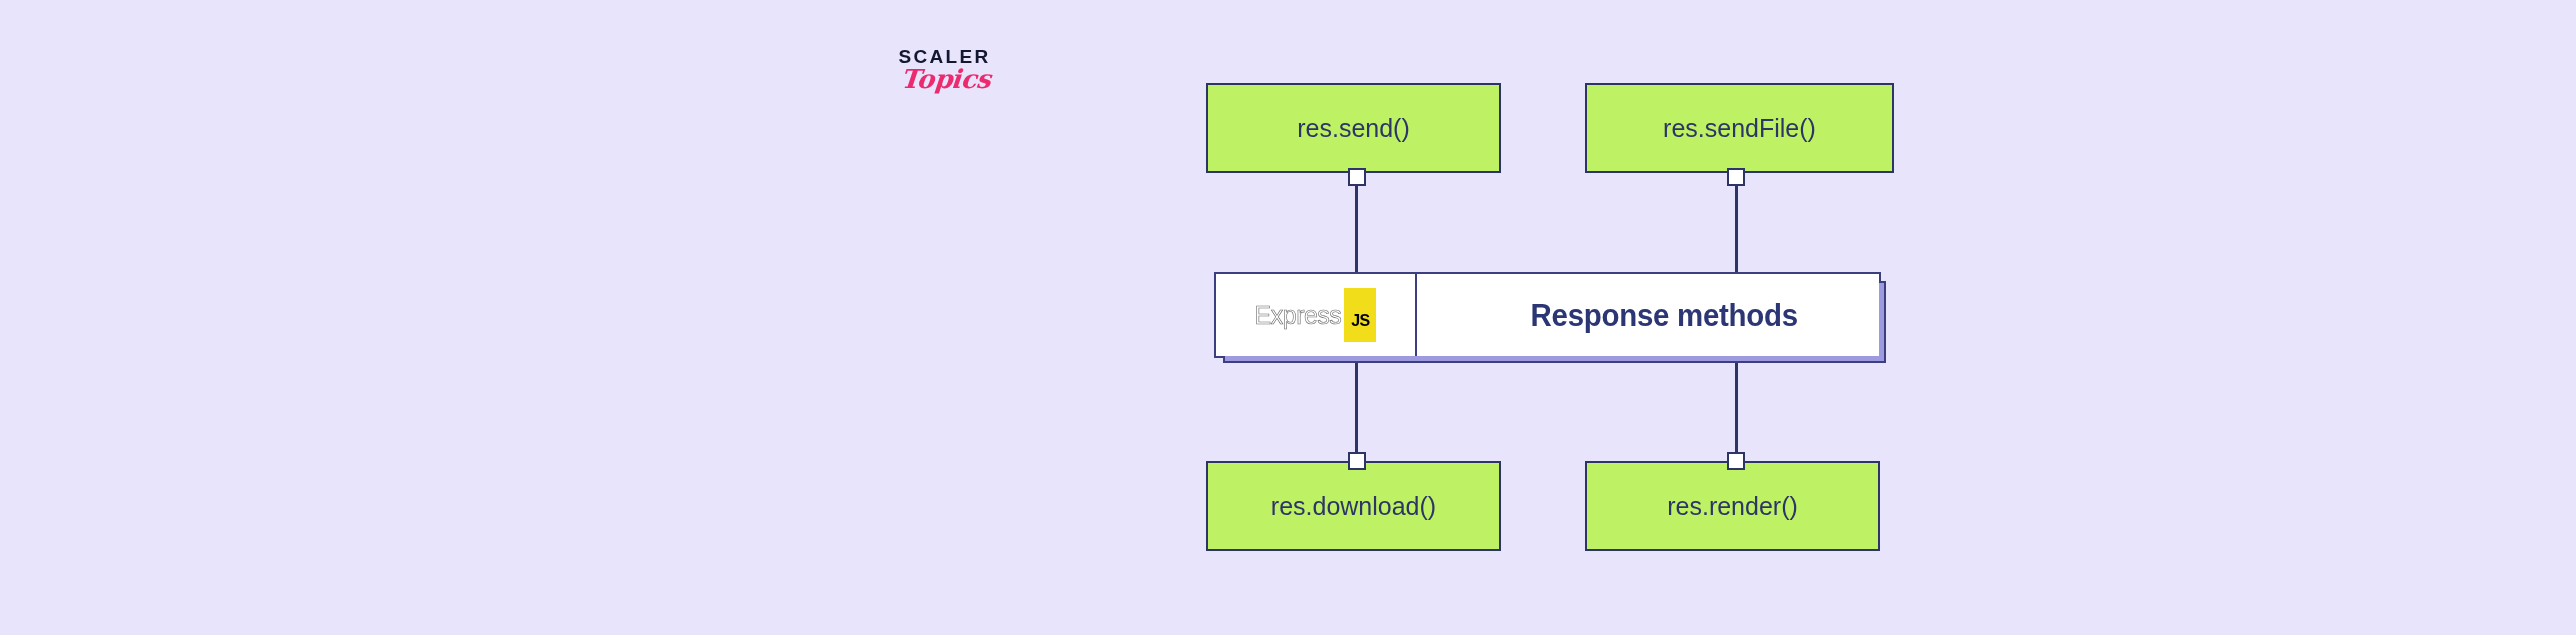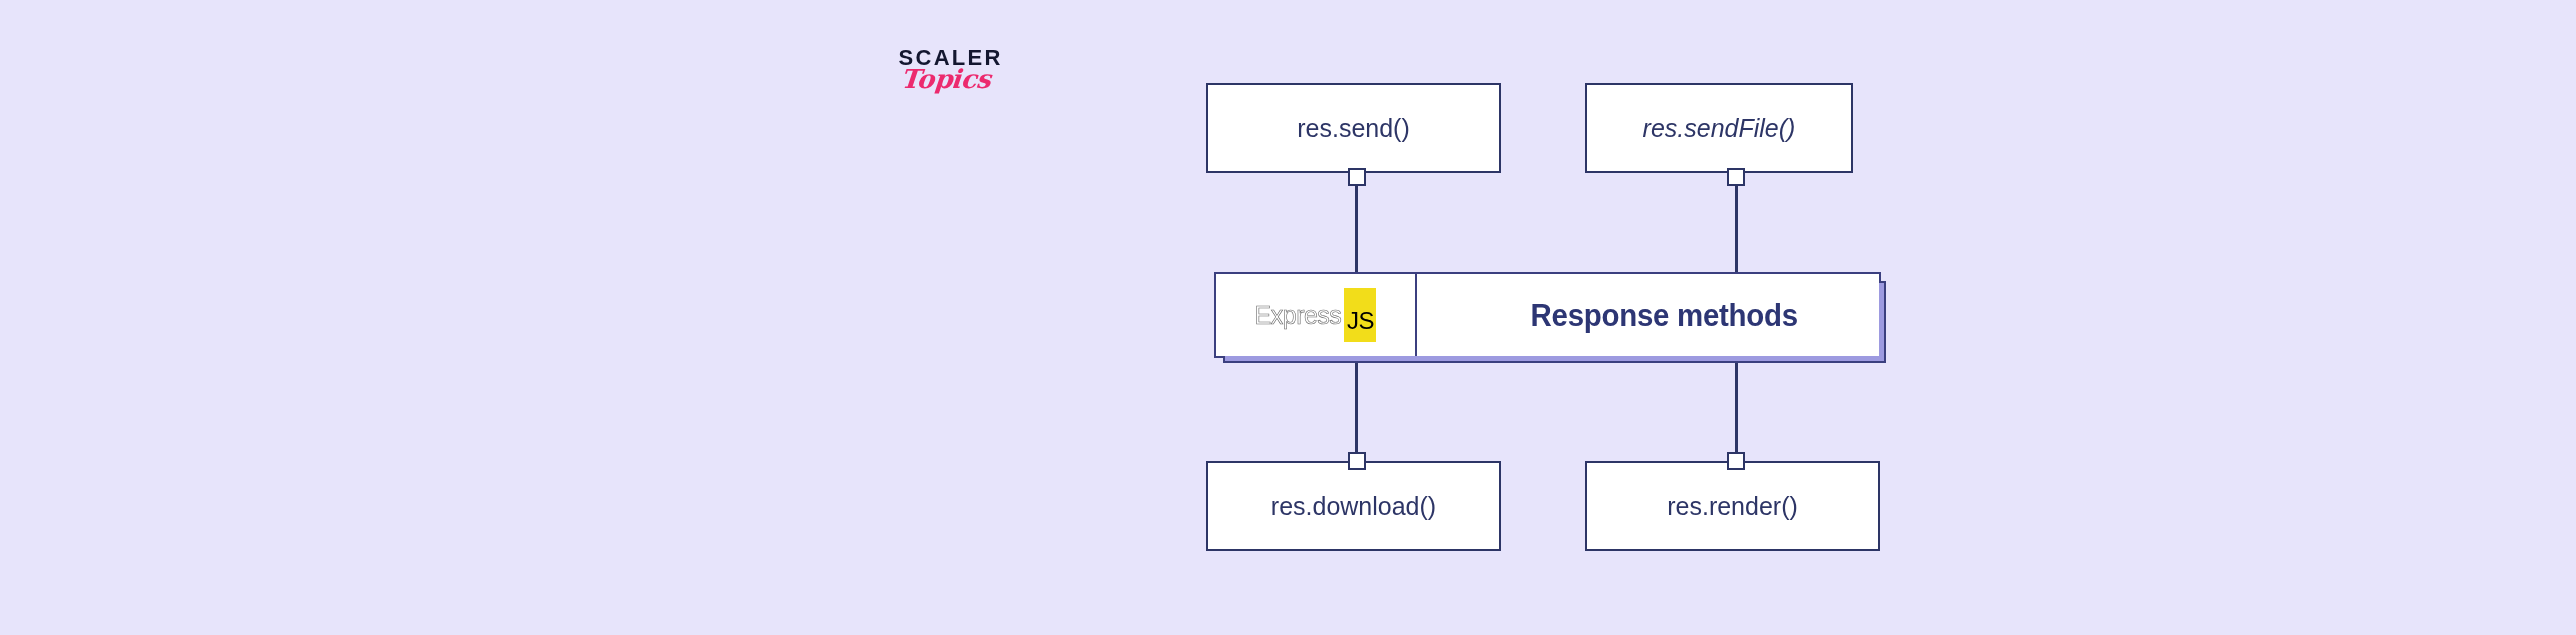--- a/index.html
+++ b/index.html
@@ -30,21 +30,21 @@
     top: 45px;
     width: 144px;
     height: 64px;
   }
   #logo-scaler {
     position: absolute;
     left: 1.5px;
     top: 2.1px;
     font-family: "Liberation Sans", sans-serif;
     font-weight: 700;
-    font-size: 22px;
+    font-size: 19px;
     letter-spacing: 2.3px;
     color: #141730;
     line-height: 1;
     white-space: nowrap;
     text-align: right;
   }
   #logo-topics {
     position: absolute;
     left: 6.2px;
     top: 20.6px;
@@ -56,21 +56,21 @@
     line-height: 1;
     letter-spacing: -0.5px;
     white-space: nowrap;
     transform: skewX(-8deg);
   }
 
   
   .method-box {
     position: absolute;
     box-sizing: border-box;
-    background: #ffffff;
+    background: #bef264;
     border: 2.6px solid #2d3566;
     display: flex;
     align-items: center;
     justify-content: center;
     text-align: center;
   }
   .method-box .shadow {
     position: absolute;
     left: 7.2px;
     top: 7.2px;
@@ -86,21 +86,21 @@
     font-size: 25px;
     font-weight: 400;
     color: #2d3566;
     letter-spacing: 0px;
     white-space: nowrap;
     position: relative;
     z-index: 2;
   }
 
   #box-send      { left: 1206px; top: 83px;  width: 295px;  height: 90px; }
-  #box-sendfile  { left: 1585px; top: 83px;  width: 268px;  height: 90px; font-style: italic; }
+  #box-sendfile  { left: 1585px; top: 83px;  width: 309px;  height: 90px; }
   #box-download  { left: 1206px; top: 461px;  width: 295px;  height: 90px; }
   #box-render    { left: 1585px; top: 461px;  width: 295px;  height: 90px; }
 
   
   #center-box {
     position: absolute;
     left: 1214px;
     top: 272px;
     width: 667px;
     height: 86px;
@@ -148,22 +148,22 @@
   #js-badge {
     background: #f2dd1a;
     width: 32px;
     height: 54px;
     display: flex;
     align-items: center;
     justify-content: center;
   }
   #js-badge-text {
     font-family: "Liberation Sans", sans-serif;
-    font-weight: 400;
-    font-size: 24px;
+    font-weight: 700;
+    font-size: 16px;
     color: #000000;
     line-height: 1;
     letter-spacing: -0.5px;
     margin-top: 12.4px;
   }
   #title-pane {
     flex: 1 1 auto;
     display: flex;
     align-items: center;
     justify-content: center;

